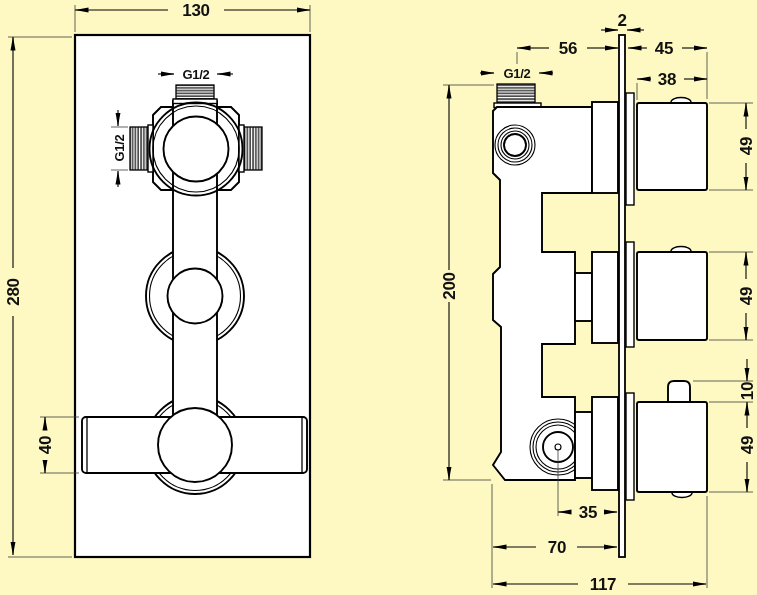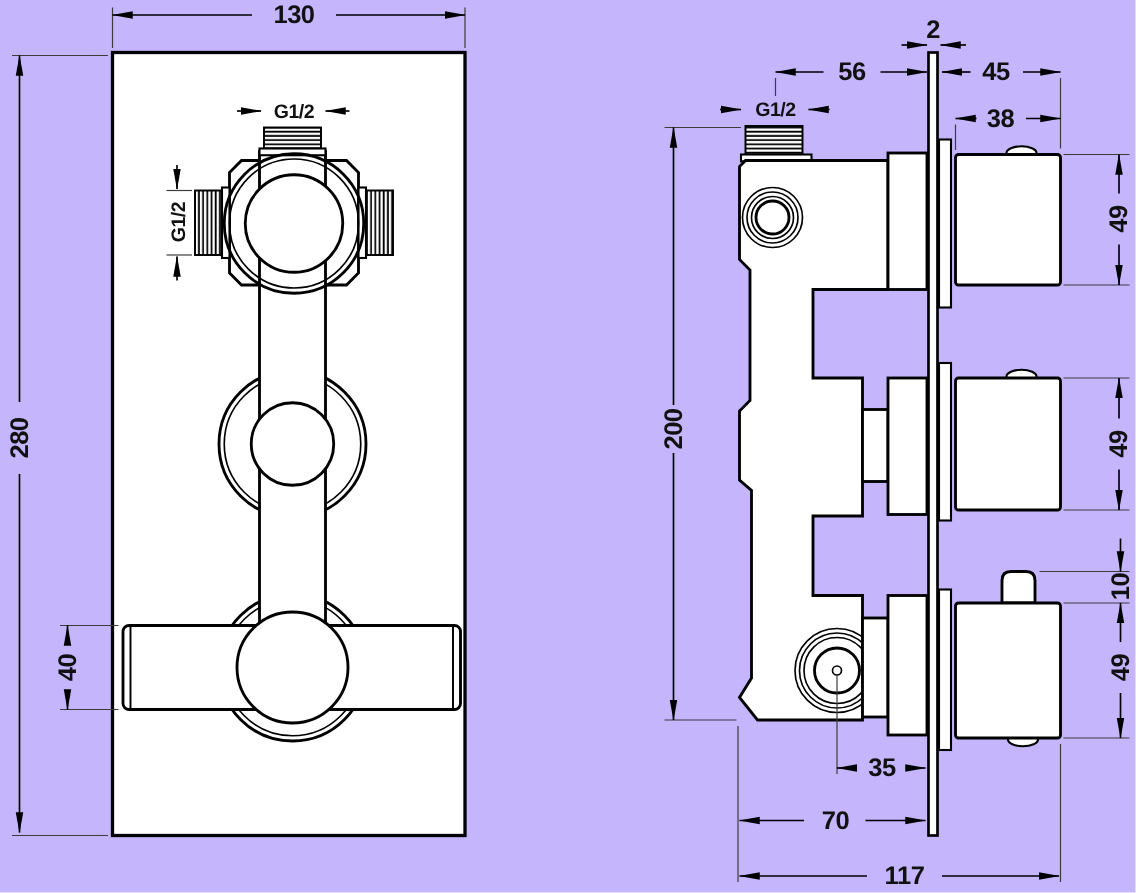--- a/index.html
+++ b/index.html
@@ -1,16 +1,16 @@
 <!DOCTYPE html>
 <html><head>
 <meta charset="utf-8">
 <style>
   html,body{margin:0;padding:0;background:#ffffff;}
-  .stage{width:757px;height:595px;background:#c4b5fd;position:relative;overflow:hidden;}
+  .stage{width:757px;height:595px;background:#fef9c3;position:relative;overflow:hidden;}
   svg{display:block;}
   .obj{fill:#ffffff;stroke:#000000;stroke-width:1.9;}
   .obj-thin{fill:none;stroke:#000000;stroke-width:1.1;}
   .obj-med{fill:#ffffff;stroke:#000000;stroke-width:1.4;}
   .ring{fill:none;stroke:#000000;stroke-width:1.9;}
   .ring-in{fill:none;stroke:#000000;stroke-width:1.1;}
   .fillw{fill:#ffffff;stroke:#000000;stroke-width:1.9;}
   .dim{stroke:#000000;stroke-width:1.1;fill:none;}
   .ext{stroke:#3c3c3c;stroke-width:0.8;fill:none;}
   .thread{stroke:#000000;stroke-width:1.3;}

